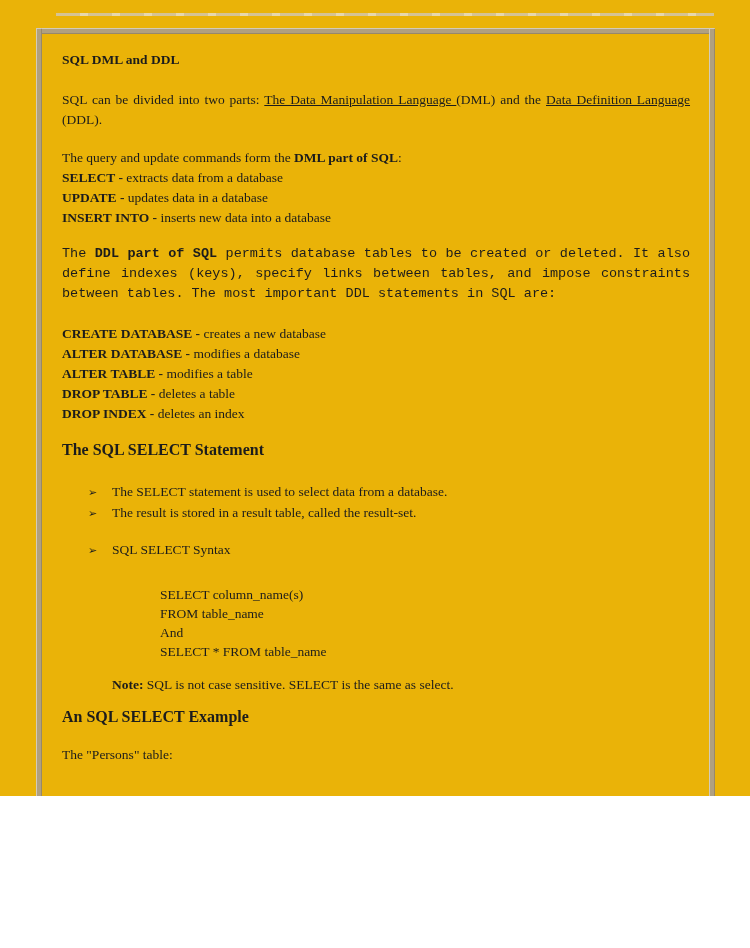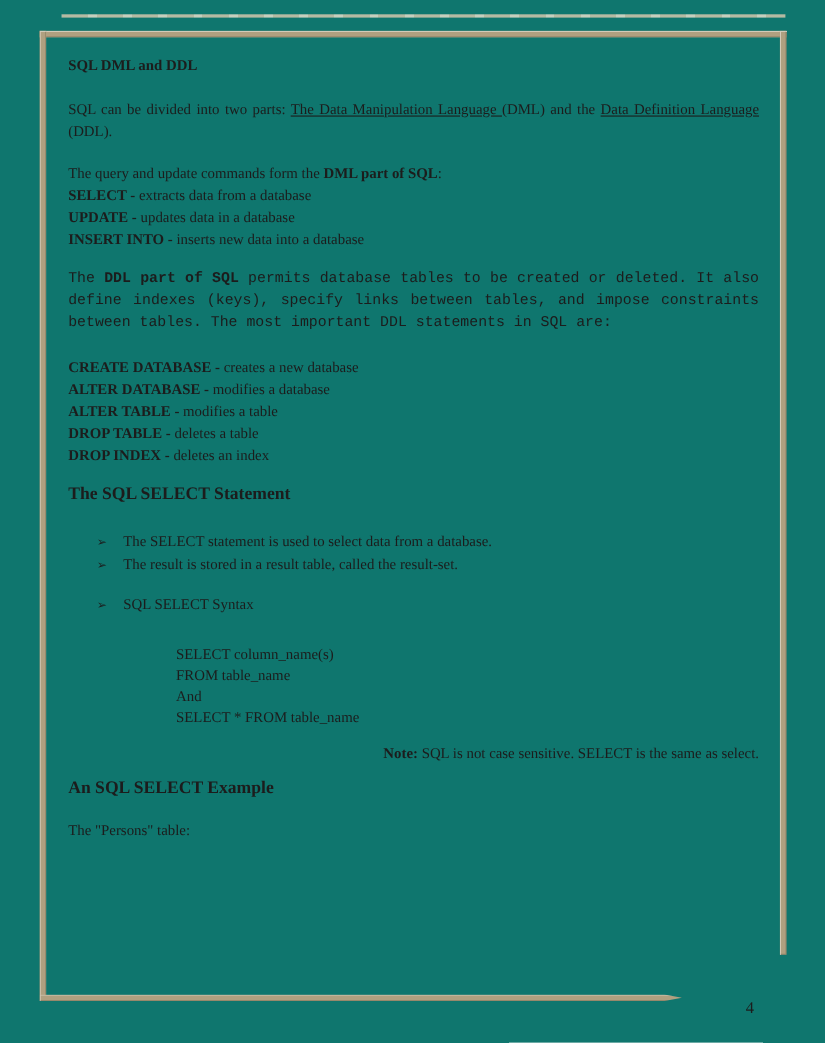--- a/index.html
+++ b/index.html
@@ -1,20 +1,20 @@
 <!DOCTYPE html>
 <html><head>
 <meta charset="utf-8">
 <style>
   * { margin:0; padding:0; box-sizing:border-box; }
   html,body { background:#ffffff; }
   .page {
     position:relative;
-    width:750px; height:948px;
-    background:#0f766e;
+    width:750px; height:796px;
+    background:#eab308;
     font-family:"Liberation Serif", serif;
     color:#1c1c1c;
     overflow:hidden;
   }
   
   .top-faint-line {
     position:absolute; left:56px; top:13px; width:658px; height:3px;
     background:repeating-linear-gradient(90deg,#d2c6ac 0 24px,#e6decb 24px 32px);
     opacity:.85;
   }
@@ -38,21 +38,21 @@
   .ddl-para { margin-top:16px; text-align:justify;font-family:Liberation Mono, monospace; }
   .ddl-block { margin-top:20px; }
   .cmd-line { white-space:nowrap; }
   .h-big { font-family:"Liberation Serif", serif; font-weight:bold; font-size:16px; line-height:24px; }
   .h-select { margin-top:14px; }
   .bullets-a { margin-top:20px; }
   .bullets-b { margin-top:16px; }
   .bullet-row { padding-left:26px; }
   .bullet-glyph { display:inline-block; width:24px; font-family:"DejaVu Sans", sans-serif; font-size:11px; }
   .code-block { margin-top:24px; padding-left:98px; line-height:19px; }
-  .note-line { margin-top:14px; padding-left:50px;text-align:right; }
+  .note-line { margin-top:14px; padding-left:50px; }
   .h-example { margin-top:10px; }
   .para-last { margin-top:16px; }
   .page-number { position:absolute; left:678px; top:906px; font-size:15px; line-height:22px; }
 </style>
 </head>
 <body>
 
 <div class="page">
 
   <div class="top-faint-line"></div>

